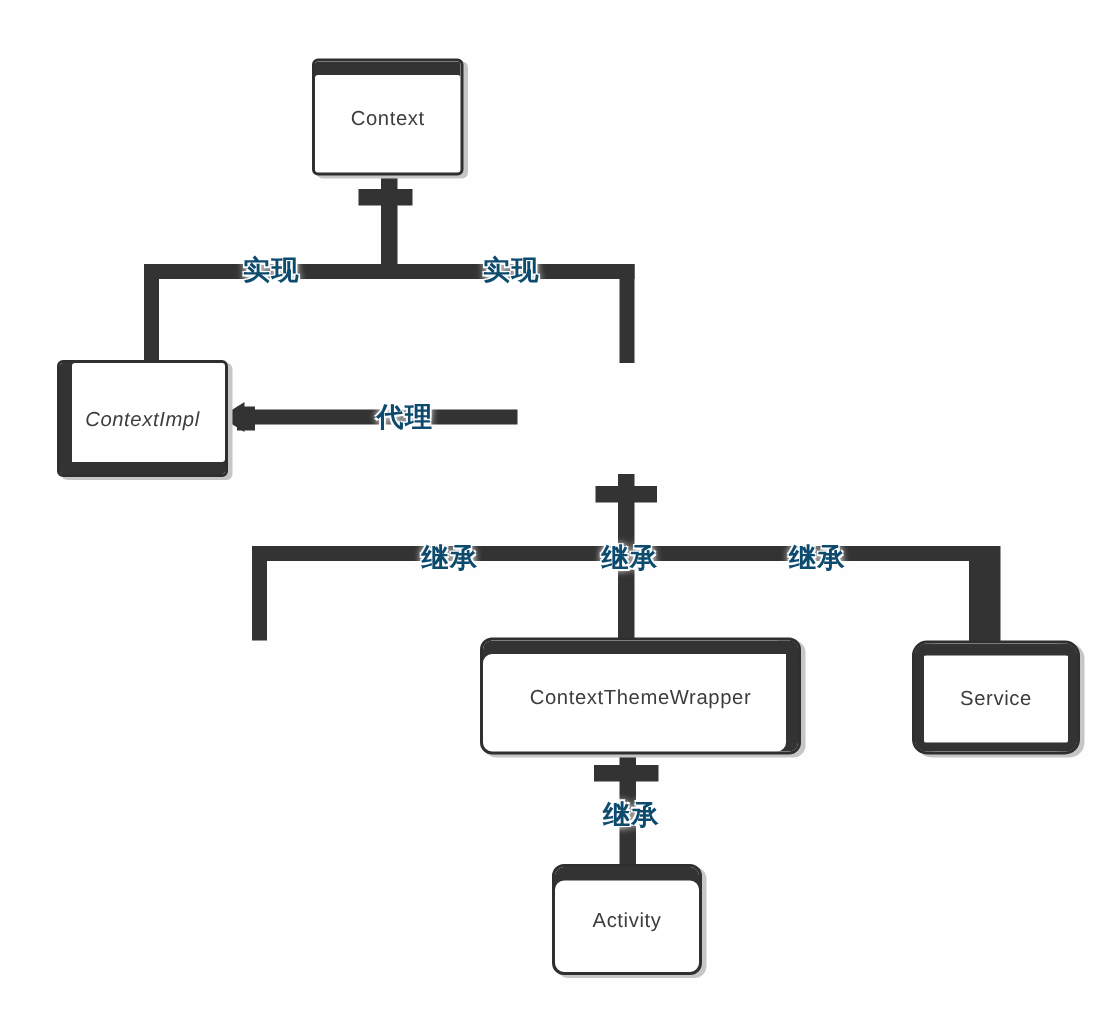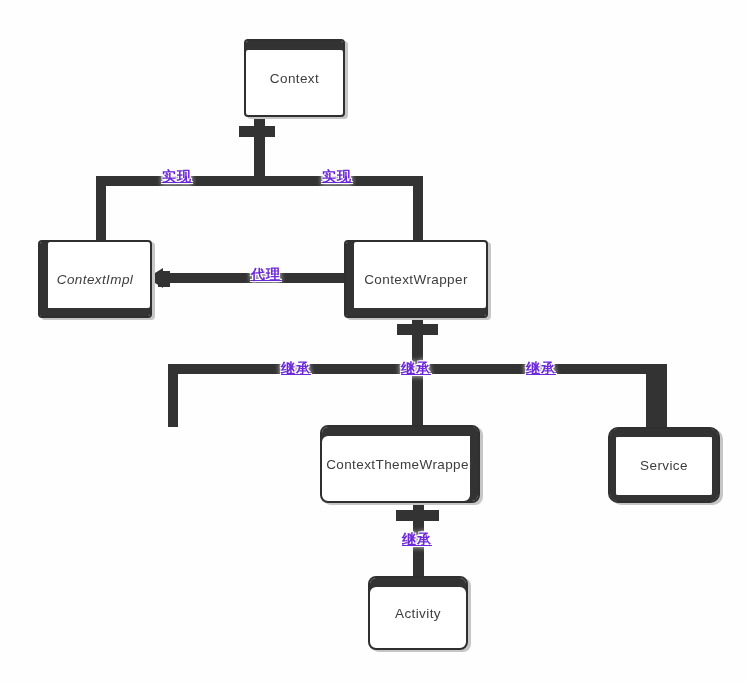--- a/index.html
+++ b/index.html
@@ -19,25 +19,25 @@
     display:flex; align-items:center; justify-content:center;
     font-size:13.5px; color:#3d3d3d; letter-spacing:.4px;
     border-radius:4px;
   }
   .t-top    { box-shadow:3px 2px 0 #c6c6c6, inset 0 9px 0 #333; }
   .t-lb     { box-shadow:3px 2px 0 #c6c6c6, inset 8px 0 0 #333, inset 0 -8px 0 #333; }
   .t-tr     { box-shadow:3px 2px 0 #c6c6c6, inset 0 9px 0 #333, inset -8px 0 0 #333; border-radius:8px; }
   .t-all    { box-shadow:3px 2px 0 #c6c6c6, inset 0 8px 0 #333, inset 0 -6px 0 #333, inset 6px 0 0 #333, inset -6px 0 0 #333; border-radius:10px; }
   .t-top-r  { box-shadow:3px 2px 0 #c6c6c6, inset 0 9px 0 #333; border-radius:8px; }
 
-  #n-context  { left:208px; top:39px;  width:101px; height:78px;margin-left:36px; }
+  #n-context  { left:208px; top:39px;  width:101px; height:78px; }
   #n-impl     { left:38px;  top:240px; width:114px; height:78px;font-style:italic; }
   #n-wrapper  { left:344px; top:240px; width:144px; height:78px; }
   #n-app      { left:117px; top:425px; width:113px; height:78px; }
-  #n-ctw      { left:320px; top:425px; width:160px; height:78px; }
+  #n-ctw      { left:320px; top:425px; width:214px; height:78px; }
   #n-service  { left:608px; top:427px; width:112px; height:76px; }
   #n-activity { left:368px; top:576px; width:100px; height:74px; }
 
   
   .line { position:absolute; background:#333; }
   #l-ctx-v      { left:254px; top:116px; width:11px; height:66px; }
   #l-ctx-cross  { left:239px; top:126px; width:36px; height:11px; }
   #l-impl-h     { left:96px;  top:176px; width:327px; height:10px; }
   #l-impl-vl    { left:96px;  top:176px; width:10px;  height:66px; }
   #l-impl-vr    { left:413px; top:176px; width:10px;  height:66px; }
@@ -56,25 +56,24 @@
     position:absolute; left:147px; top:268px;
     width:0; height:0;
     border-top:10px solid transparent;
     border-bottom:10px solid transparent;
     border-right:16px solid #333;
   }
 
   
   .edge-label {
     position:absolute;
-    font-size:14px; font-weight:600; color:#6d28d9; letter-spacing:1px;
+    font-size:18px; font-weight:600; color:#0c4a6e; letter-spacing:1px;
     text-shadow:-1px -1px 0 #fff, 1px -1px 0 #fff, -1px 1px 0 #fff, 1px 1px 0 #fff,
                  0 0 5px #fff, 0 0 6px #fff;
     white-space:nowrap;
-    text-decoration:underline;
   }
   #lbl-shixian-1 { left:162px; top:168px; }
   #lbl-shixian-2 { left:322px; top:168px; }
   #lbl-daili     { left:251px; top:266px; }
   #lbl-jicheng-l { left:281px; top:360px; }
   #lbl-jicheng-m { left:401px; top:360px; }
   #lbl-jicheng-r { left:526px; top:360px; }
   #lbl-jicheng-b { left:402px; top:531px; }
 </style>
 </head>
@@ -105,23 +104,20 @@
   <span class="edge-label" id="lbl-jicheng-m">继承</span>
   <span class="edge-label" id="lbl-jicheng-r">继承</span>
   <span class="edge-label" id="lbl-jicheng-b">继承</span>
 
   <div class="node t-top" id="n-context">
     <span>Context</span>
   </div>
   <div class="node t-lb" id="n-impl">
     <span>ContextImpl</span>
   </div>
-  <div class="node t-lb" id="n-wrapper">
-    <span>ContextWrapper</span>
-  </div>
   <div class="node t-tr" id="n-ctw">
     <span>ContextThemeWrapper</span>
   </div>
   <div class="node t-all" id="n-service">
     <span>Service</span>
   </div>
   <div class="node t-top-r" id="n-activity">
     <span>Activity</span>
   </div>
 

